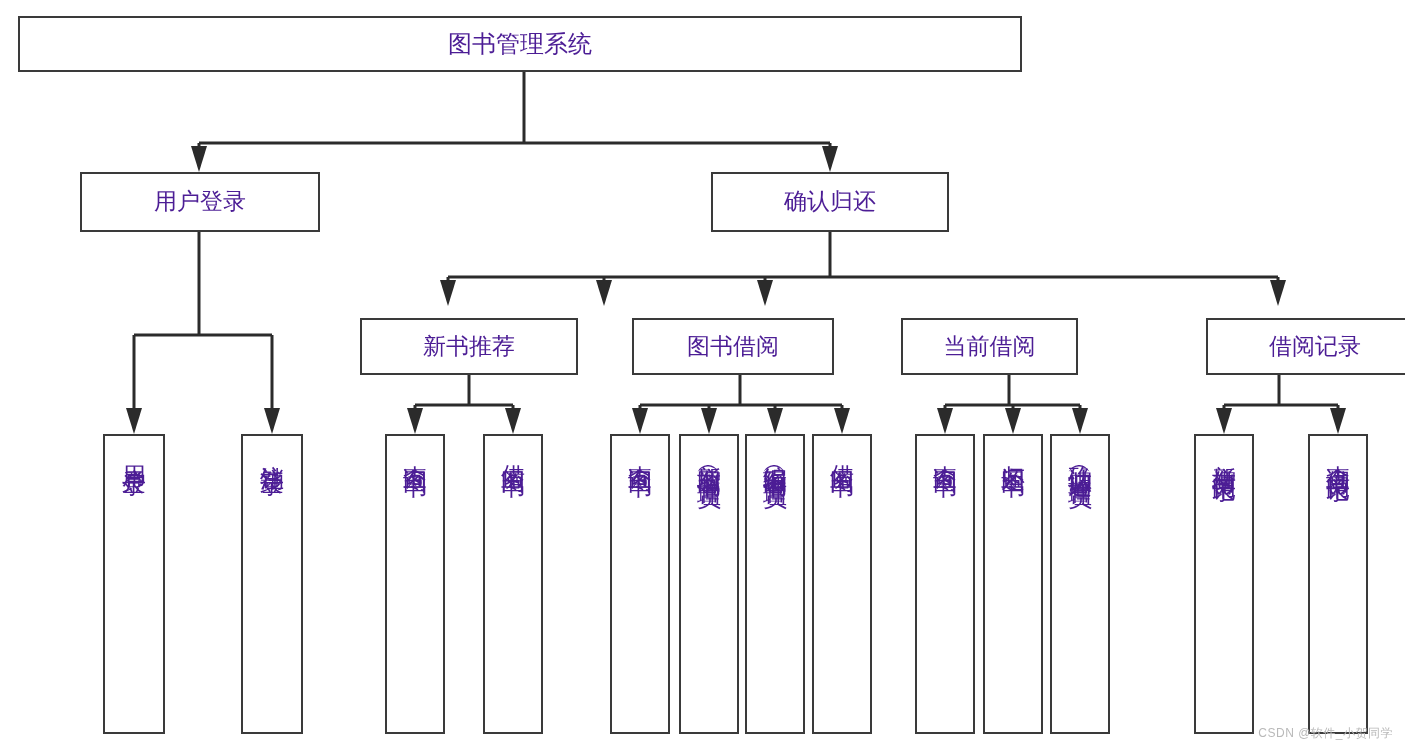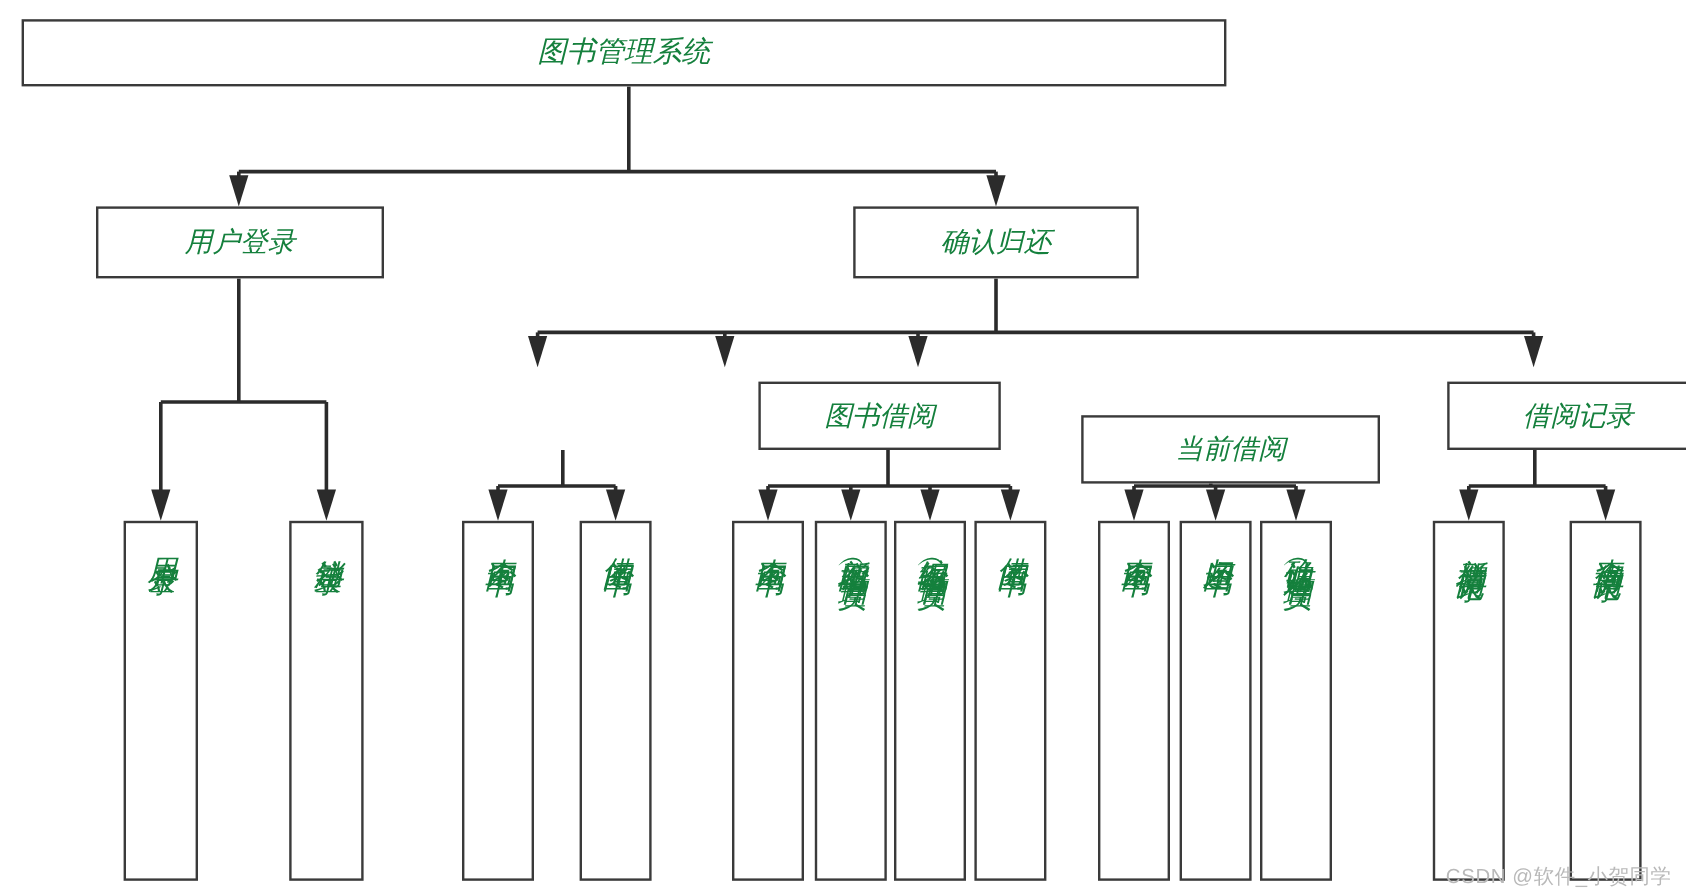--- a/index.html
+++ b/index.html
@@ -13,22 +13,21 @@
   svg.links{position:absolute;left:0;top:0;width:1405px;height:747px;pointer-events:none;}
 
   .node{
     position:absolute;
     box-sizing:border-box;
     background:#ffffff;
     border:2px solid #3a3a3a;
     display:flex;
     align-items:center;
     justify-content:center;
-    color:#15803d;
-    font-style:italic;
+    color:#4c1d95;
   }
   .node .label{
     display:block;
     text-align:center;
     line-height:1.18;
     white-space:pre;
   }
   .node.horiz .label{font-size:23px;}
   .node.root .label{font-size:24px;}
   .node.vert{align-items:flex-start;padding-top:10px;}
@@ -36,21 +35,21 @@
     writing-mode:vertical-rl;
     text-orientation:upright;
     font-size:24px;
     letter-spacing:3px;
     line-height:1;
     white-space:nowrap;
   }
   .watermark{
     position:absolute;
     right:12px;bottom:5px;
-    font-size:17px;
+    font-size:12px;
     color:#b9b9b9;
     letter-spacing:.5px;
     white-space:nowrap;
   }
 </style>
 </head>
 <body>
 
 <div id="diagram">
 
@@ -127,24 +126,27 @@
     <span class="label">图书管理系统</span>
   </div>
 
   <div class="node horiz" style="left:80px;top:172px;width:240px;height:60px;">
     <span class="label">用户登录</span>
   </div>
   <div class="node horiz" style="left:711px;top:172px;width:238px;height:60px;">
     <span class="label">确认归还</span>
   </div>
 
+  <div class="node horiz" style="left:360px;top:318px;width:218px;height:57px;">
+    <span class="label">新书推荐</span>
+  </div>
   <div class="node horiz" style="left:632px;top:318px;width:202px;height:57px;">
     <span class="label">图书借阅</span>
   </div>
-  <div class="node horiz" style="left:901px;top:318px;width:249px;height:57px;margin-top:28px;">
+  <div class="node horiz" style="left:901px;top:318px;width:177px;height:57px;">
     <span class="label">当前借阅</span>
   </div>
   <div class="node horiz" style="left:1170px;top:318px;width:218px;height:57px;margin-left:36px;">
     <span class="label">借阅记录</span>
   </div>
 
   <div class="node vert" style="left:103px;top:434px;width:62px;height:300px;">
     <span class="label">用户登录</span>
   </div>
   <div class="node vert" style="left:241px;top:434px;width:62px;height:300px;">

